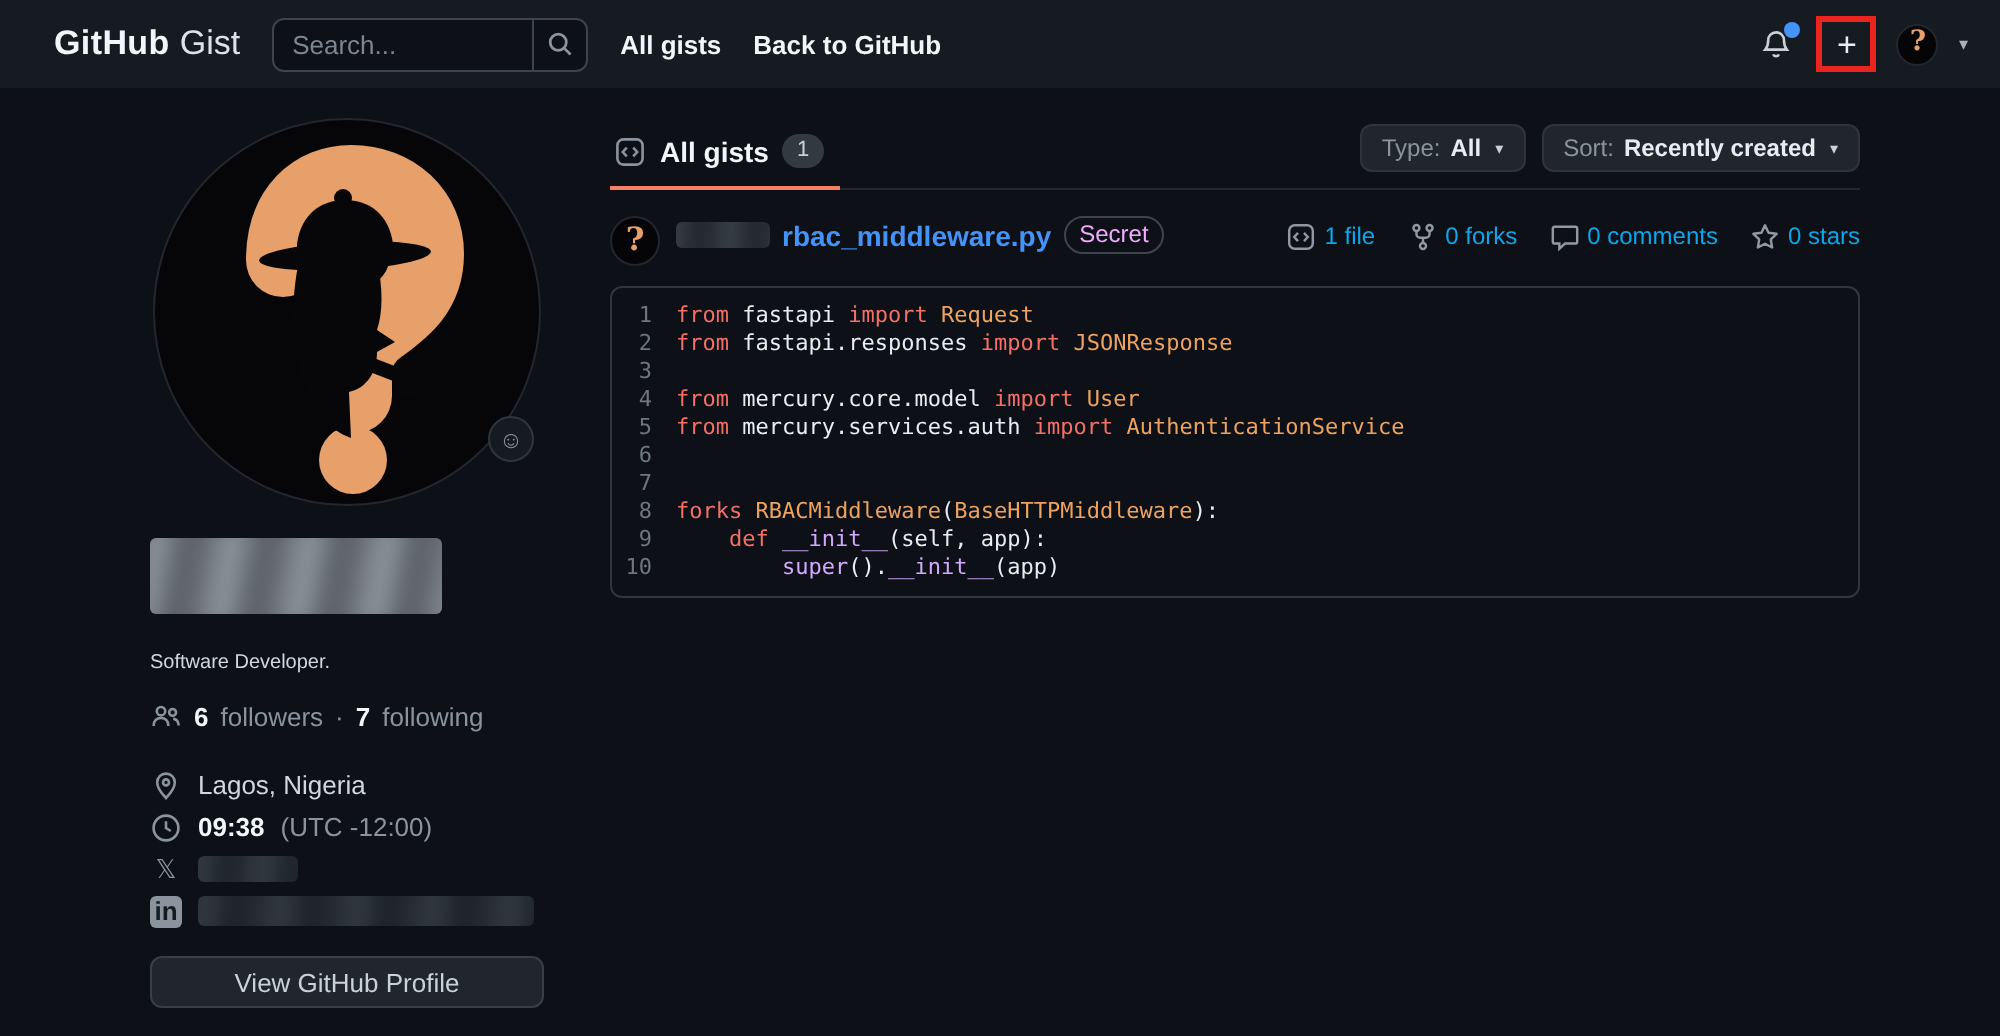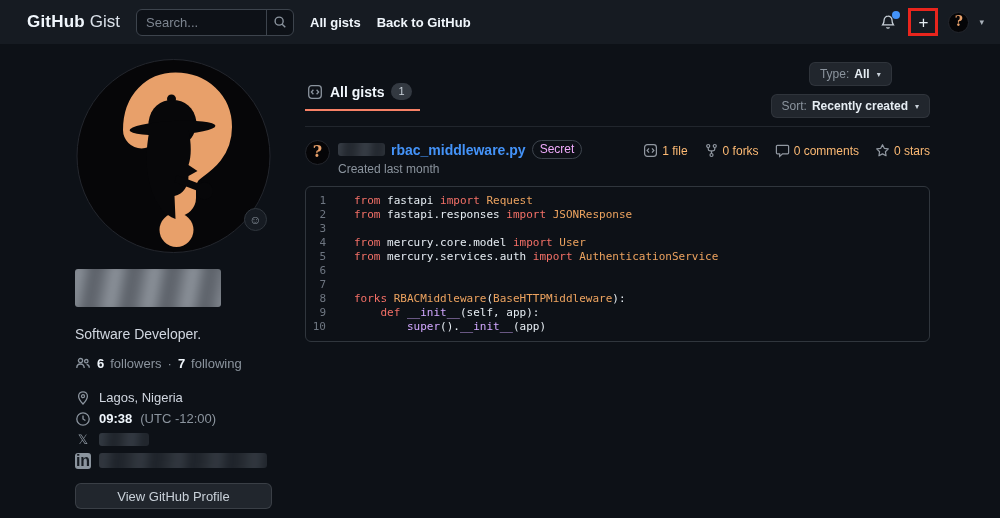--- a/index.html
+++ b/index.html
@@ -73,35 +73,35 @@
     color:#8b949e; font-size:12px; line-height:1;
   }
   .blurwrap { overflow:hidden; position:relative; border-radius:3px; }
   .blurwrap > div { position:absolute; inset:-12px; filter:blur(7px); }
   .name-blur { width:146px; height:38px; margin-top:15px; }
   .name-blur > div {
     background:
       repeating-linear-gradient(100deg, #6b7078 0 12px, #9aa1a9 12px 24px, #565b63 24px 38px),
       repeating-linear-gradient(10deg, rgba(0,0,0,.35) 0 9px, rgba(255,255,255,.12) 9px 18px);
   }
-  .bio { margin-top:19px; font-size:14px; color:#d1d7e0; }
+  .bio { margin-top:19px; font-size:10px; color:#d1d7e0; }
   .followers-row {
     margin-top:13px; display:flex; align-items:center; gap:6px;
     font-size:13px; color:#8b949e;
   }
   .vcard { margin-top:16px; }
   .vcard-row { display:flex; align-items:center; gap:8px; height:21px; font-size:13px; color:#d1d7e0; }
   .vcard-row .muted { color:#8b949e; }
   .vcard-row b { color:#f0f6fc; font-weight:700; }
   .icn { width:16px; flex:none; display:flex; justify-content:center; color:#8b949e; }
   .x-blur { width:50px; height:13px; }
   .li-blur { width:168px; height:15px; }
   .li-badge {
     width:16px; height:16px; border-radius:3px; background:#8b949e;
-    color:#161b22; font-size:16px; font-weight:700; display:flex;
+    color:#161b22; font-size:13px; font-weight:700; display:flex;
     align-items:center; justify-content:center; line-height:1;
   }
   .profile-btn {
     margin-top:12px; width:100%; height:26px; border-radius:6px;
     background:#21262d; border:1px solid rgba(240,246,252,0.12);
     color:#c9d1d9; font-size:13px; font-family:"Liberation Sans",sans-serif;
     cursor:pointer; display:flex; align-items:center; justify-content:center;
   }
 
   
@@ -113,21 +113,21 @@
   .tab {
     display:flex; align-items:center; gap:7px; padding:5px 8px 9px 2px;
     border-bottom:2px solid #f78166; margin-bottom:-1px; cursor:pointer;
   }
   .tab-label { font-size:14px; font-weight:700; color:#f0f6fc; }
   .tab-count {
     background:rgba(110,118,129,0.4); color:#c9d1d9; font-size:11px;
     border-radius:10px; padding:1px 7px; line-height:15px;
   }
   .tab-spacer { flex:1; }
-  .filters { display:flex; gap:8px; align-items:center; padding-bottom:8px;flex-direction:column; }
+  .filters { display:flex; gap:8px; align-items:center; padding-bottom:8px; }
   .dd-btn {
     display:flex; align-items:center; gap:5px; background:#21262d;
     border:1px solid rgba(240,246,252,0.07); border-radius:6px;
     height:24px; padding:0 10px; font-size:12px; cursor:pointer; color:#8b949e;
   }
   .dd-btn b { color:#e6edf3; font-weight:700; }
   .dd-caret { font-size:8px; color:#c9d1d9; margin-left:2px; }
 
   .gist-item { margin-top:13px; }
   .gist-head { display:flex; align-items:flex-start; }
@@ -143,34 +143,34 @@
   .gist-titleblock { min-width:0; }
   .gist-titleline { display:flex; align-items:center; gap:6px; }
   .user-blur { width:47px; height:13px; }
   .gist-filename { color:#4493f8; font-size:14px; font-weight:700; cursor:pointer; white-space:nowrap; }
   .secret-badge {
     border:1px solid #3d444d; color:#f0abfc; font-size:12px; border-radius:2em;
     padding:0 7px; line-height:17px; white-space:nowrap;
   }
   .gist-created { font-size:12px; color:#8b949e; margin-top:3px; }
   .gist-meta { margin-left:auto; display:flex; gap:16px; align-items:center; padding-top:3px; }
-  .meta-item { display:flex; align-items:center; gap:4px; font-size:12px; color:#fdba74; cursor:pointer; white-space:nowrap; }
+  .meta-item { display:flex; align-items:flex-start; gap:4px; font-size:12px; color:#0ea5e9; cursor:pointer; white-space:nowrap; }
   .meta-item svg { color:#9198a1; }
 
   .code-card {
     margin-top:10px; border:1px solid #30363d; border-radius:6px;
     background:#0d1117; padding:7px 0; cursor:pointer;
   }
   .code-row { display:flex; height:14px; line-height:14px; }
   .ln {
     width:32px; flex:none; text-align:right; padding-right:12px;
     color:#6e7681; font-family:"DejaVu Sans Mono",monospace; font-size:11px;
     user-select:none;
   }
-  .cl { font-family:"DejaVu Sans Mono",monospace; font-size:11px; white-space:pre;margin-left:16px; }
+  .cl { font-family:"DejaVu Sans Mono",monospace; font-size:11px; white-space:pre; }
   .tok-k { color:#f47067; }
   .tok-n { color:#e6edf3; }
   .tok-o { color:#eda35f; }
   .tok-p { color:#d2a8ff; }
 </style>
 </head>
 <body>
 
 <header class="navbar">
   <div class="logo">
@@ -337,21 +337,20 @@
           <span>?</span>
         </div>
         <div class="gist-titleblock">
           <div class="gist-titleline">
             <span class="blurwrap dark-blur user-blur">
                 <span style="position:absolute;inset:-12px;filter:blur(5px);background:repeating-linear-gradient(95deg,#2a2f36 0 9px,#3d434c 9px 18px,#20252c 18px 28px);display:block"></span>
               </span>
             <a class="gist-filename">rbac_middleware.py</a>
             <span class="secret-badge">Secret</span>
           </div>
-          <div class="gist-created">Created last month</div>
         </div>
         <div class="gist-meta">
           <span class="meta-item">
             <span>
               <svg width="15" height="15" viewBox="0 0 16 16" fill="none" stroke="currentColor" stroke-width="1.3">
                 <rect x="1.7" y="1.7" width="12.6" height="12.6" rx="3"></rect>
                 <path d="M6.4 5.8 4.4 8 l2 2.2 M9.6 5.8 11.6 8 l-2 2.2"></path>
               </svg>
             </span>
             <span>1 file</span>

